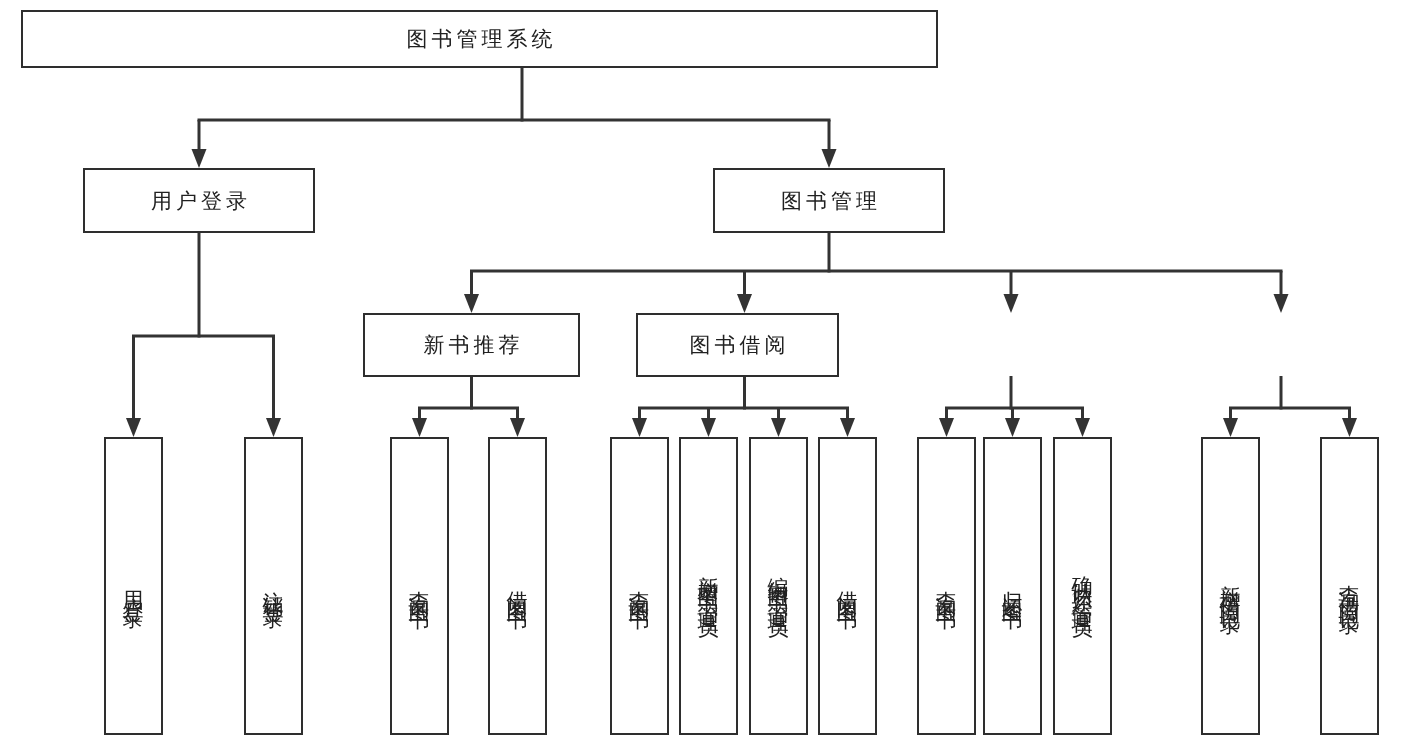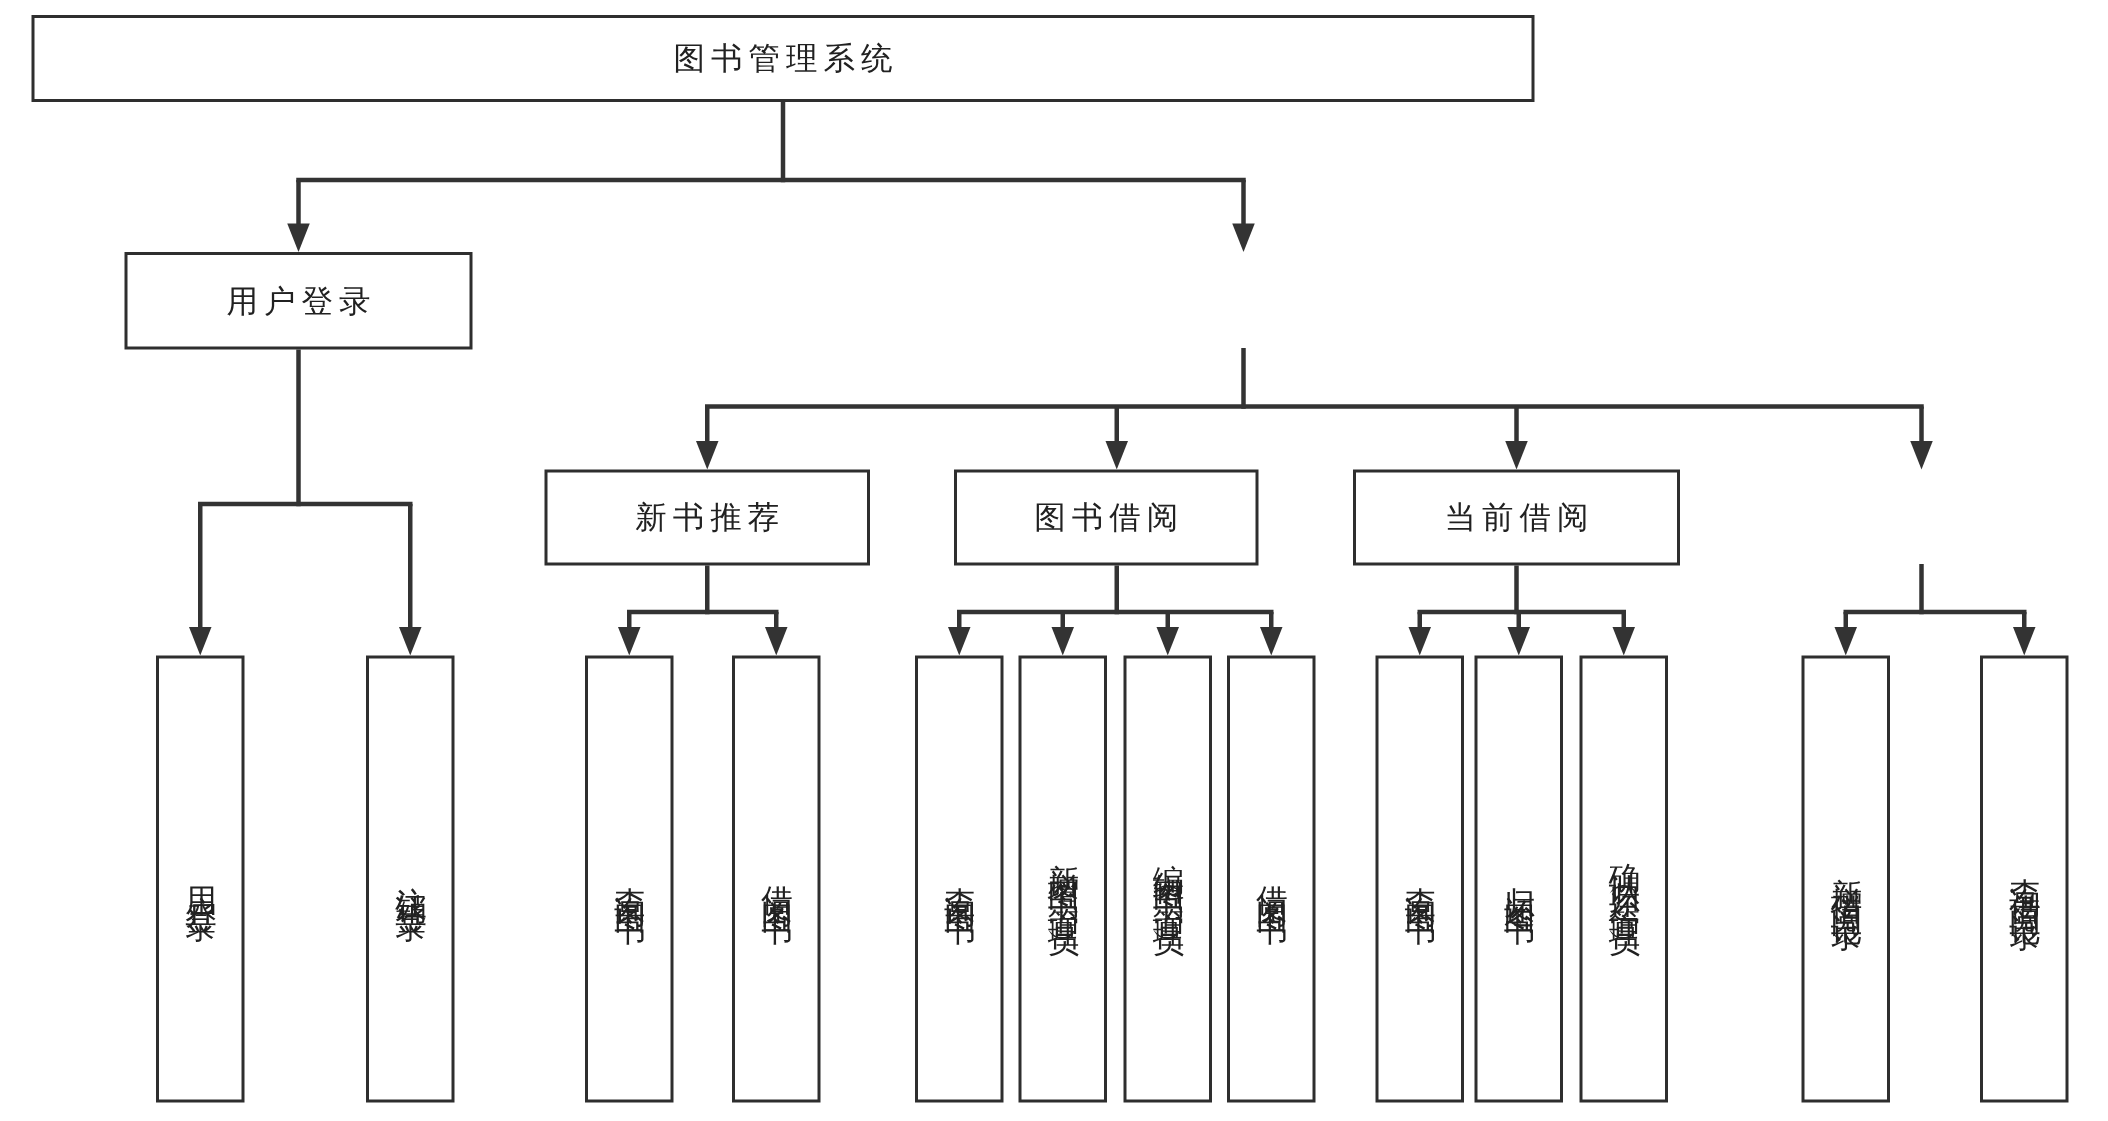--- a/index.html
+++ b/index.html
@@ -83,36 +83,36 @@
       <line x1="1082.5" y1="408" x2="1082.5" y2="421" stroke="var(--line)" stroke-width="3"></line>
       <polygon points="1075,418 1090,418 1082.5,437" fill="var(--line)"></polygon>
       <line x1="1281" y1="376" x2="1281" y2="409.5" stroke="var(--line)" stroke-width="3"></line>
       <line x1="1229" y1="408" x2="1351" y2="408" stroke="var(--line)" stroke-width="3"></line>
       <line x1="1230.5" y1="408" x2="1230.5" y2="421" stroke="var(--line)" stroke-width="3"></line>
       <polygon points="1223,418 1238,418 1230.5,437" fill="var(--line)"></polygon>
       <line x1="1349.5" y1="408" x2="1349.5" y2="421" stroke="var(--line)" stroke-width="3"></line>
       <polygon points="1342,418 1357,418 1349.5,437" fill="var(--line)"></polygon>
     </svg>
 
-  <div class="box hbox" style="left:21px;top:10px;width:1002px;height:58px">
+  <div class="box hbox" style="left:21px;top:10px;width:917px;height:58px">
     <span class="label">图书管理系统</span>
   </div>
 
   <div class="box hbox" style="left:83px;top:168px;width:232px;height:65px">
     <span class="label">用户登录</span>
+  </div>
+  <div class="box hbox" style="left:713px;top:168px;width:232px;height:65px">
+    <span class="label">图书管理</span>
   </div>
 
   <div class="box hbox" style="left:363px;top:313px;width:217px;height:64px">
     <span class="label">新书推荐</span>
   </div>
   <div class="box hbox" style="left:636px;top:313px;width:203px;height:64px">
     <span class="label">图书借阅</span>
-  </div>
-  <div class="box hbox" style="left:902px;top:313px;width:218px;height:64px">
-    <span class="label">当前借阅</span>
   </div>
 
   <div class="box vbox" style="left:104px;top:437px;width:59px;height:298px">
     <span class="label">用户登录</span>
   </div>
   <div class="box vbox" style="left:244px;top:437px;width:59px;height:298px">
     <span class="label">注销登录</span>
   </div>
 
   <div class="box vbox" style="left:390px;top:437px;width:59px;height:298px">

